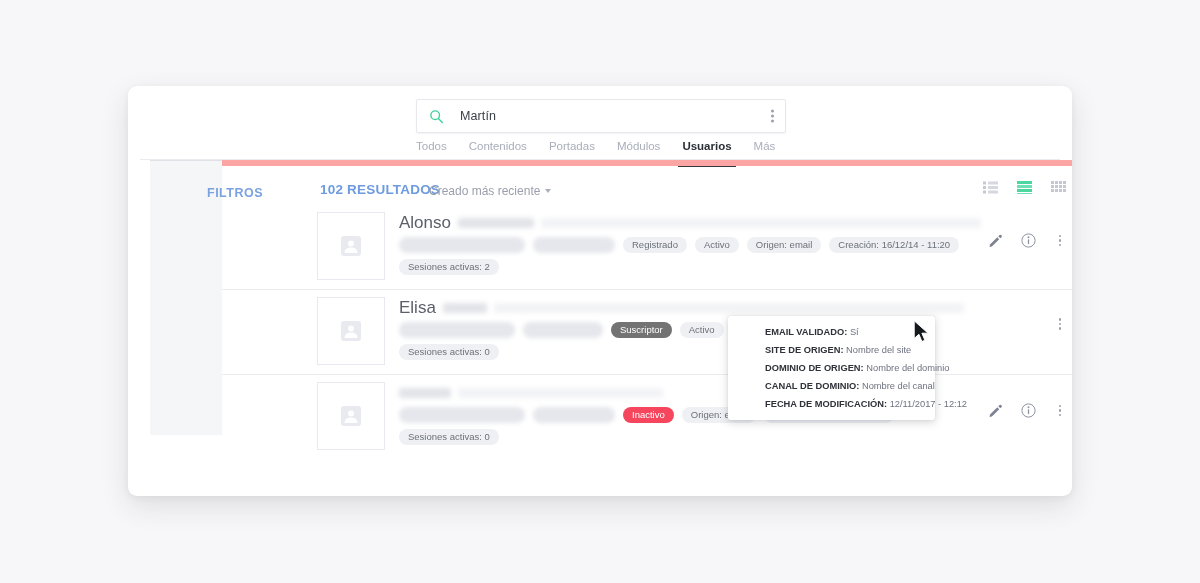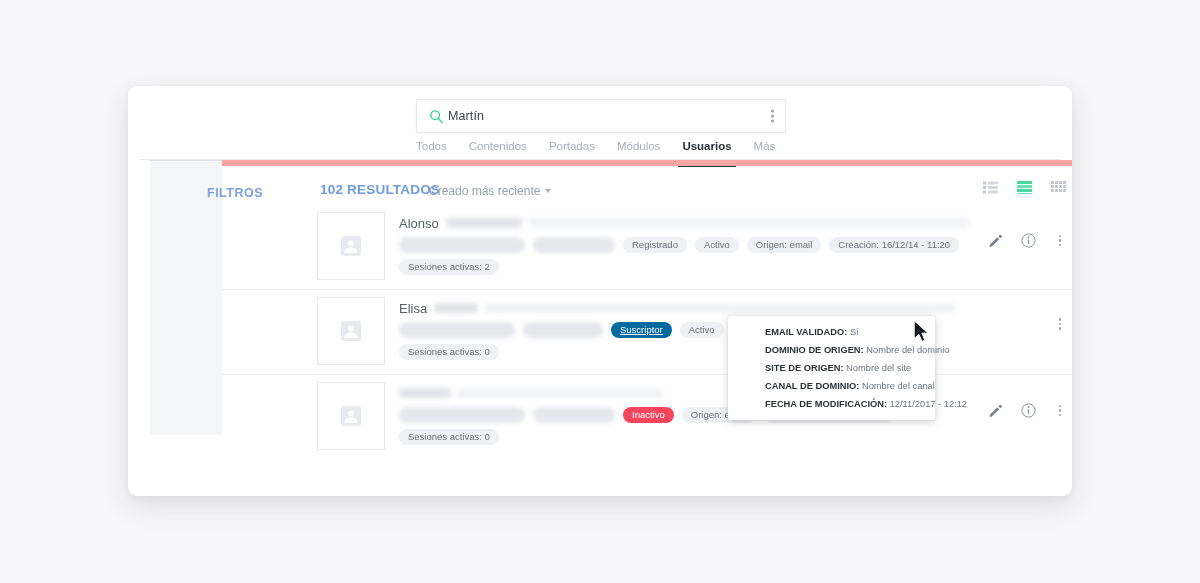--- a/index.html
+++ b/index.html
@@ -30,21 +30,21 @@
     position: absolute; left: 288px; top: 13px;
     width: 370px; height: 34px;
     background: #fff;
     border: 1px solid #e7e8ec;
     border-radius: 2px;
     box-shadow: 0 1px 2px rgba(60,64,80,.07);
     display: flex; align-items: center;
   }
   .search-icon { margin-left: 12px; width: 15px; height: 15px; flex: 0 0 auto; }
   .search-text {
-    margin-left: 4px;
+    margin-left: 16px;
     font-size: 12.5px;
     color: #3d4148;
     letter-spacing: .1px;
   }
   .search-kebab {
     position: absolute; right: 11px; top: 50%; transform: translateY(-50%);
     display: flex; flex-direction: column; gap: 2px; align-items: center;
   }
   .search-kebab i { width: 3px; height: 3px; border-radius: 50%; background: #9a9fae; display:block; }
 
@@ -114,35 +114,35 @@
   .card:last-child { border-bottom: none; }
   .avatar {
     position: absolute; left: 95px; top: 7px;
     width: 68px; height: 68px;
     border: 1px solid #e8e9ee; background: #fff;
     display: flex; align-items: center; justify-content: center;
   }
   .avatar svg { width: 22px; height: 22px; }
   .card-main { position: absolute; left: 177px; top: 10px; right: 0; }
   .name-line { display: flex; align-items: center; gap: 7px; height: 16px; }
-  .name-visible { font-size: 13px; color: #5a5f6a; }
+  .name-visible { font-size: 17px; color: #5a5f6a; }
   .redact {
     display: inline-block; height: 10px; border-radius: 2px;
     background: #e2e3e8;
     filter: blur(2.4px);
   }
   .chips { margin-top: 6px; display: flex; align-items: center; gap: 8px; flex-wrap: nowrap; }
   .chips-2 { margin-top: 6px; display: flex; align-items: center; gap: 8px; }
   .chip {
     height: 16px; padding: 0 9px; border-radius: 9px;
     background: #eff0f3; color: #6b7079;
     font-size: 9.5px; line-height: 16px; white-space: nowrap;
   }
   .chip.redacted { background: #e6e7ec; filter: blur(2.3px); color: transparent; }
-  .chip.orange { background: #0369a1; color: #fff; text-decoration: underline; }
+  .chip.orange { background: #737373; color: #fff; }
   .chip.red { background: #f5465e; color: #fff; }
 
   .actions {
     position: absolute; right: 6px; top: 28px;
     display: flex; align-items: center; gap: 18px;
   }
   .act { width: 15px; height: 15px; display: block; }
   .kebab { display: flex; flex-direction: column; gap: 2px; align-items: center; width: 12px; }
   .kebab i { width: 2.6px; height: 2.6px; border-radius: 50%; background: #9aa0ad; display: block; }
 
@@ -384,26 +384,26 @@
       </div>
     </div>
   </div>
 
   <div class="tooltip">
     <div class="tt-row">
       <b>EMAIL VALIDADO:</b>
       <span>Sí</span>
     </div>
     <div class="tt-row">
+      <b>SITE DE ORIGEN:</b>
+      <span>Nombre del site</span>
+    </div>
+    <div class="tt-row">
       <b>DOMINIO DE ORIGEN:</b>
       <span>Nombre del dominio</span>
-    </div>
-    <div class="tt-row">
-      <b>SITE DE ORIGEN:</b>
-      <span>Nombre del site</span>
     </div>
     <div class="tt-row">
       <b>CANAL DE DOMINIO:</b>
       <span>Nombre del canal</span>
     </div>
     <div class="tt-row">
       <b>FECHA DE MODIFICACIÓN:</b>
       <span>12/11/2017 - 12:12</span>
     </div>
   </div>

